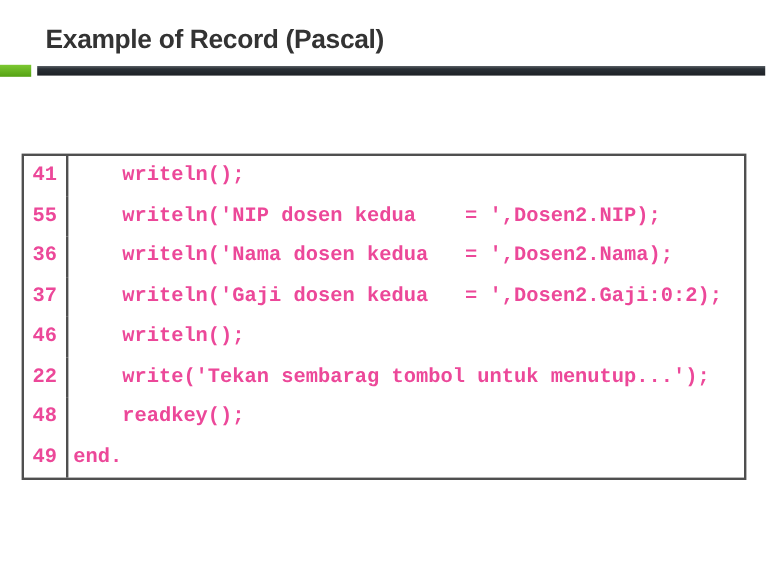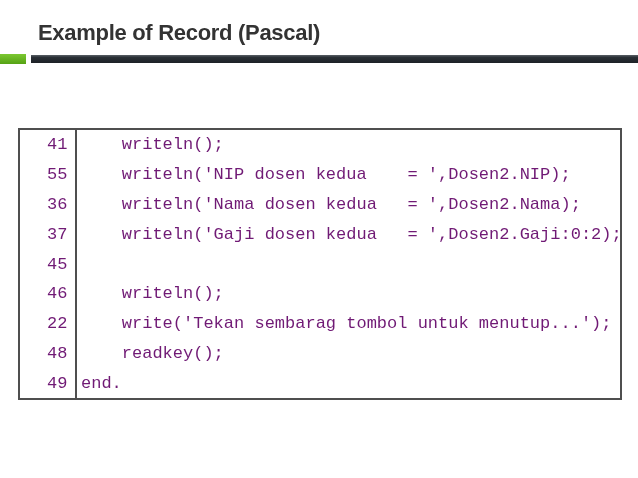--- a/index.html
+++ b/index.html
@@ -50,24 +50,23 @@
     border: 2px solid #4f4f4f;
     background: #ffffff;
     display: flex;
     flex-direction: column;
   }
   .code-row {
     flex: 1 1 auto;
     display: flex;
     align-items: center;
     font-family: "Liberation Mono", monospace;
-    font-weight: normal;
+    font-weight: bold;
     font-size: 17px;
-    color: #701a75;
-    margin-left: 20px;
+    color: #ec4899;
   }
   .line-number {
     width: 28px;
     padding-left: 7px;
     border-right: 2px solid #4f4f4f;
     align-self: stretch;
     display: flex;
     align-items: center;
     flex: 0 0 auto;
   }
@@ -102,24 +101,20 @@
     <div class="code-row">
       <span class="line-number">36</span>
       <span class="line-code">    writeln('Nama dosen kedua   = ',Dosen2.Nama);</span>
     </div>
 
     <div class="code-row">
       <span class="line-number">37</span>
       <span class="line-code">    writeln('Gaji dosen kedua   = ',Dosen2.Gaji:0:2);</span>
     </div>
 
-    <div class="code-row">
-      <span class="line-number">45</span>
-      <span class="line-code"></span>
-    </div>
 
     <div class="code-row">
       <span class="line-number">46</span>
       <span class="line-code">    writeln();</span>
     </div>
 
     <div class="code-row">
       <span class="line-number">22</span>
       <span class="line-code">    write('Tekan sembarag tombol untuk menutup...');</span>
     </div>

